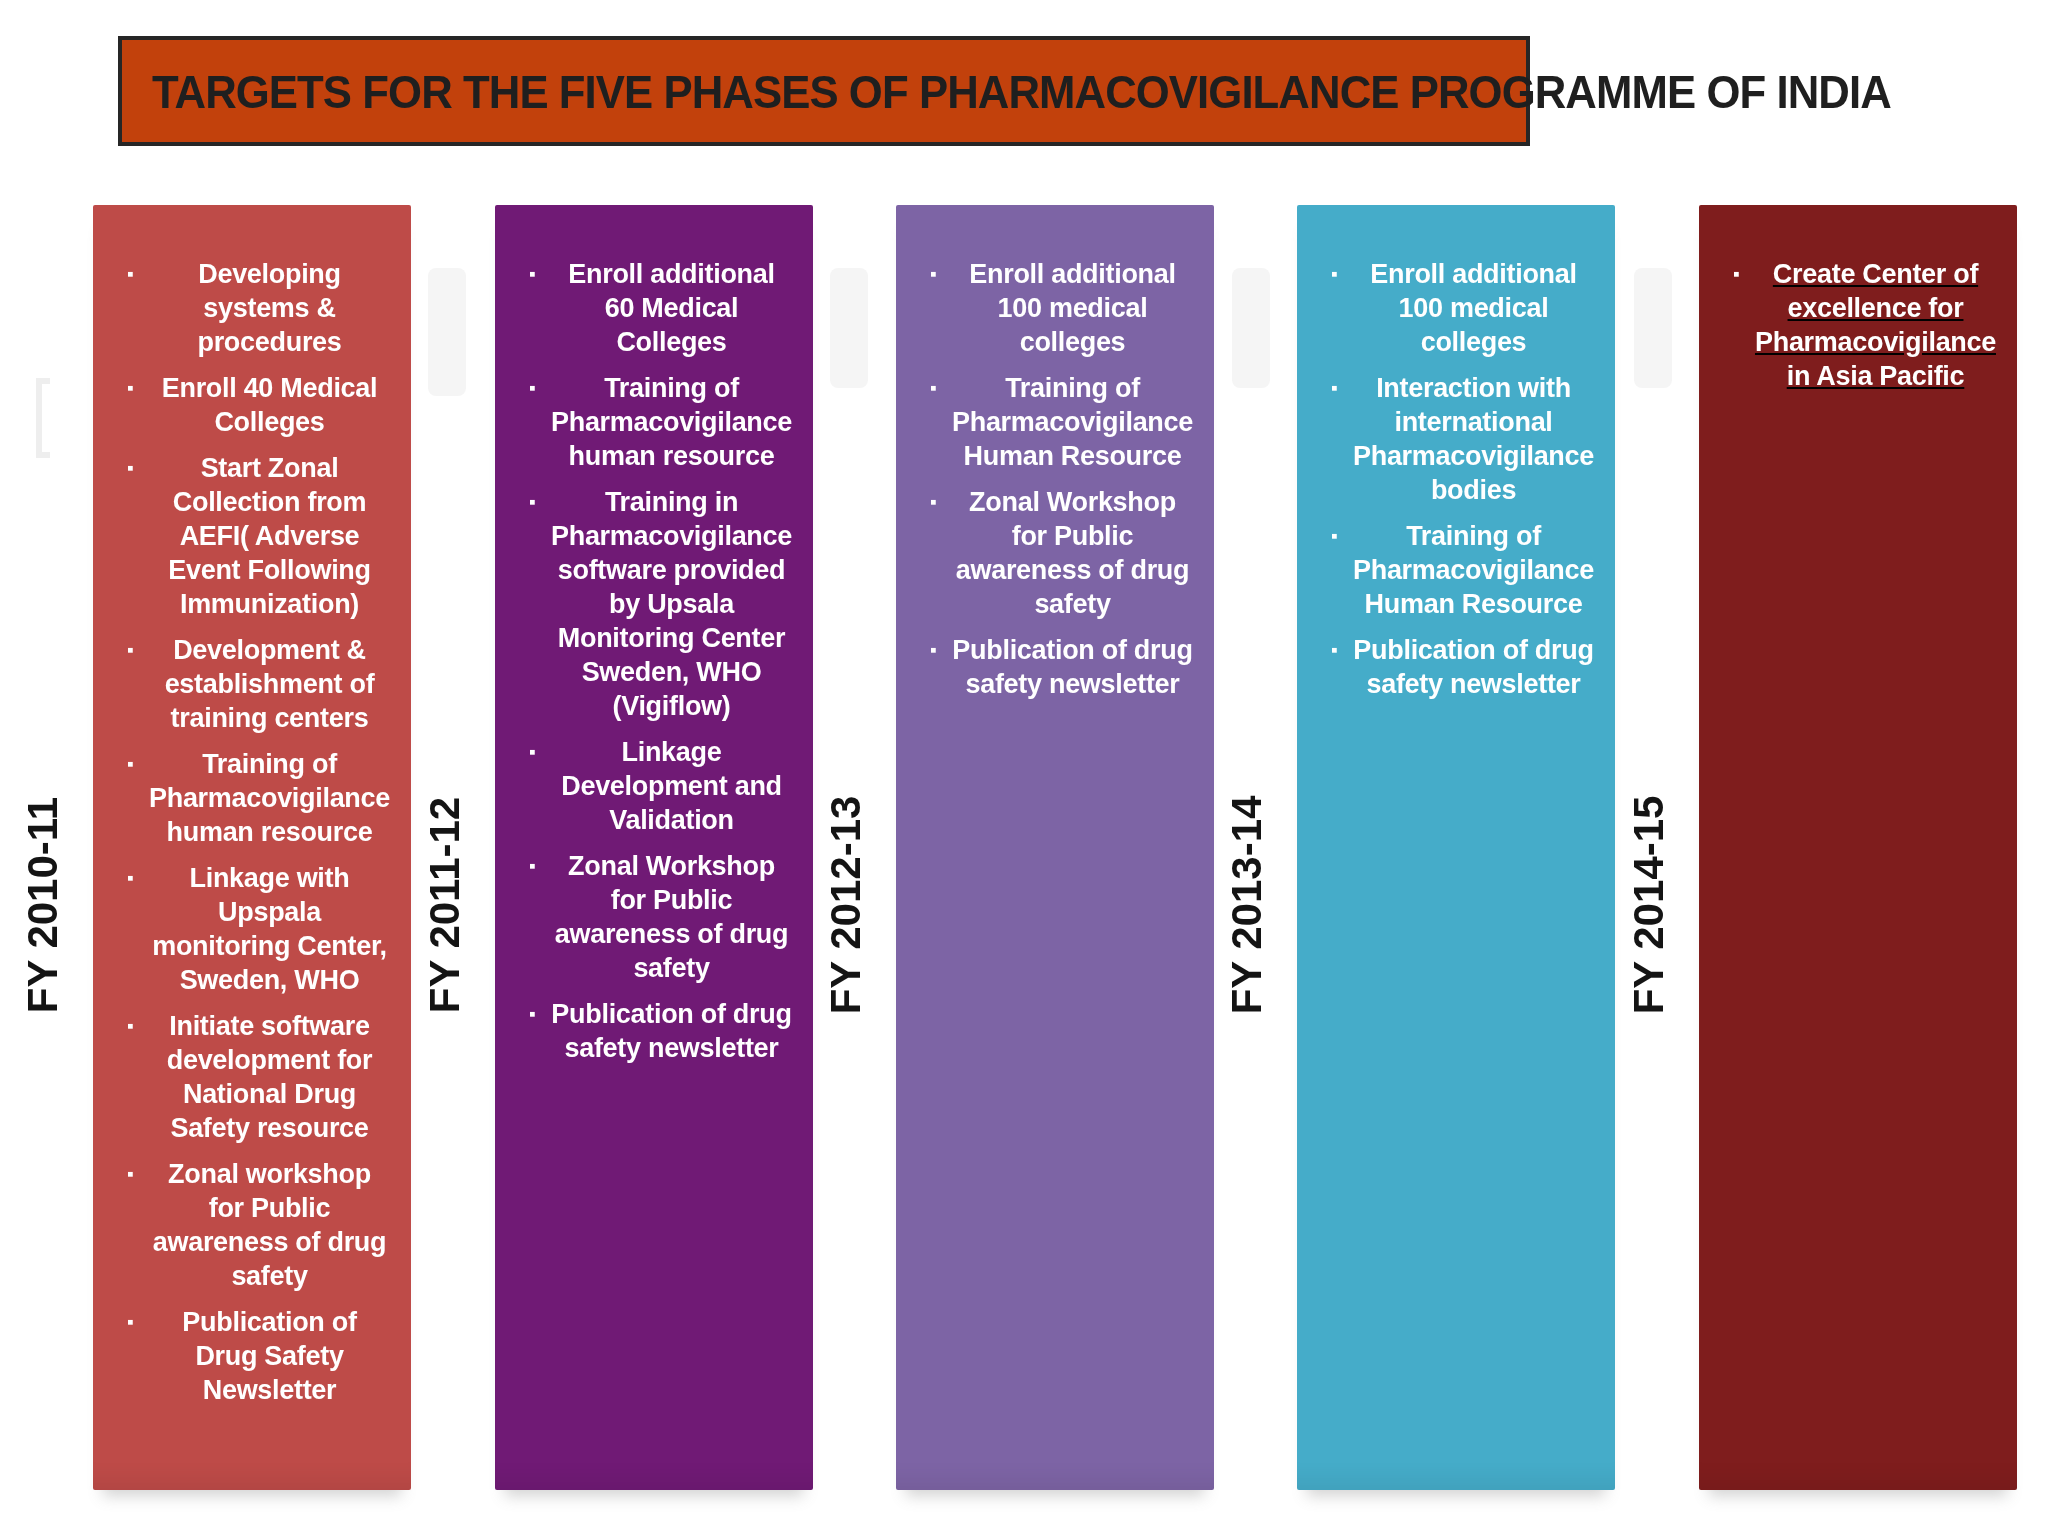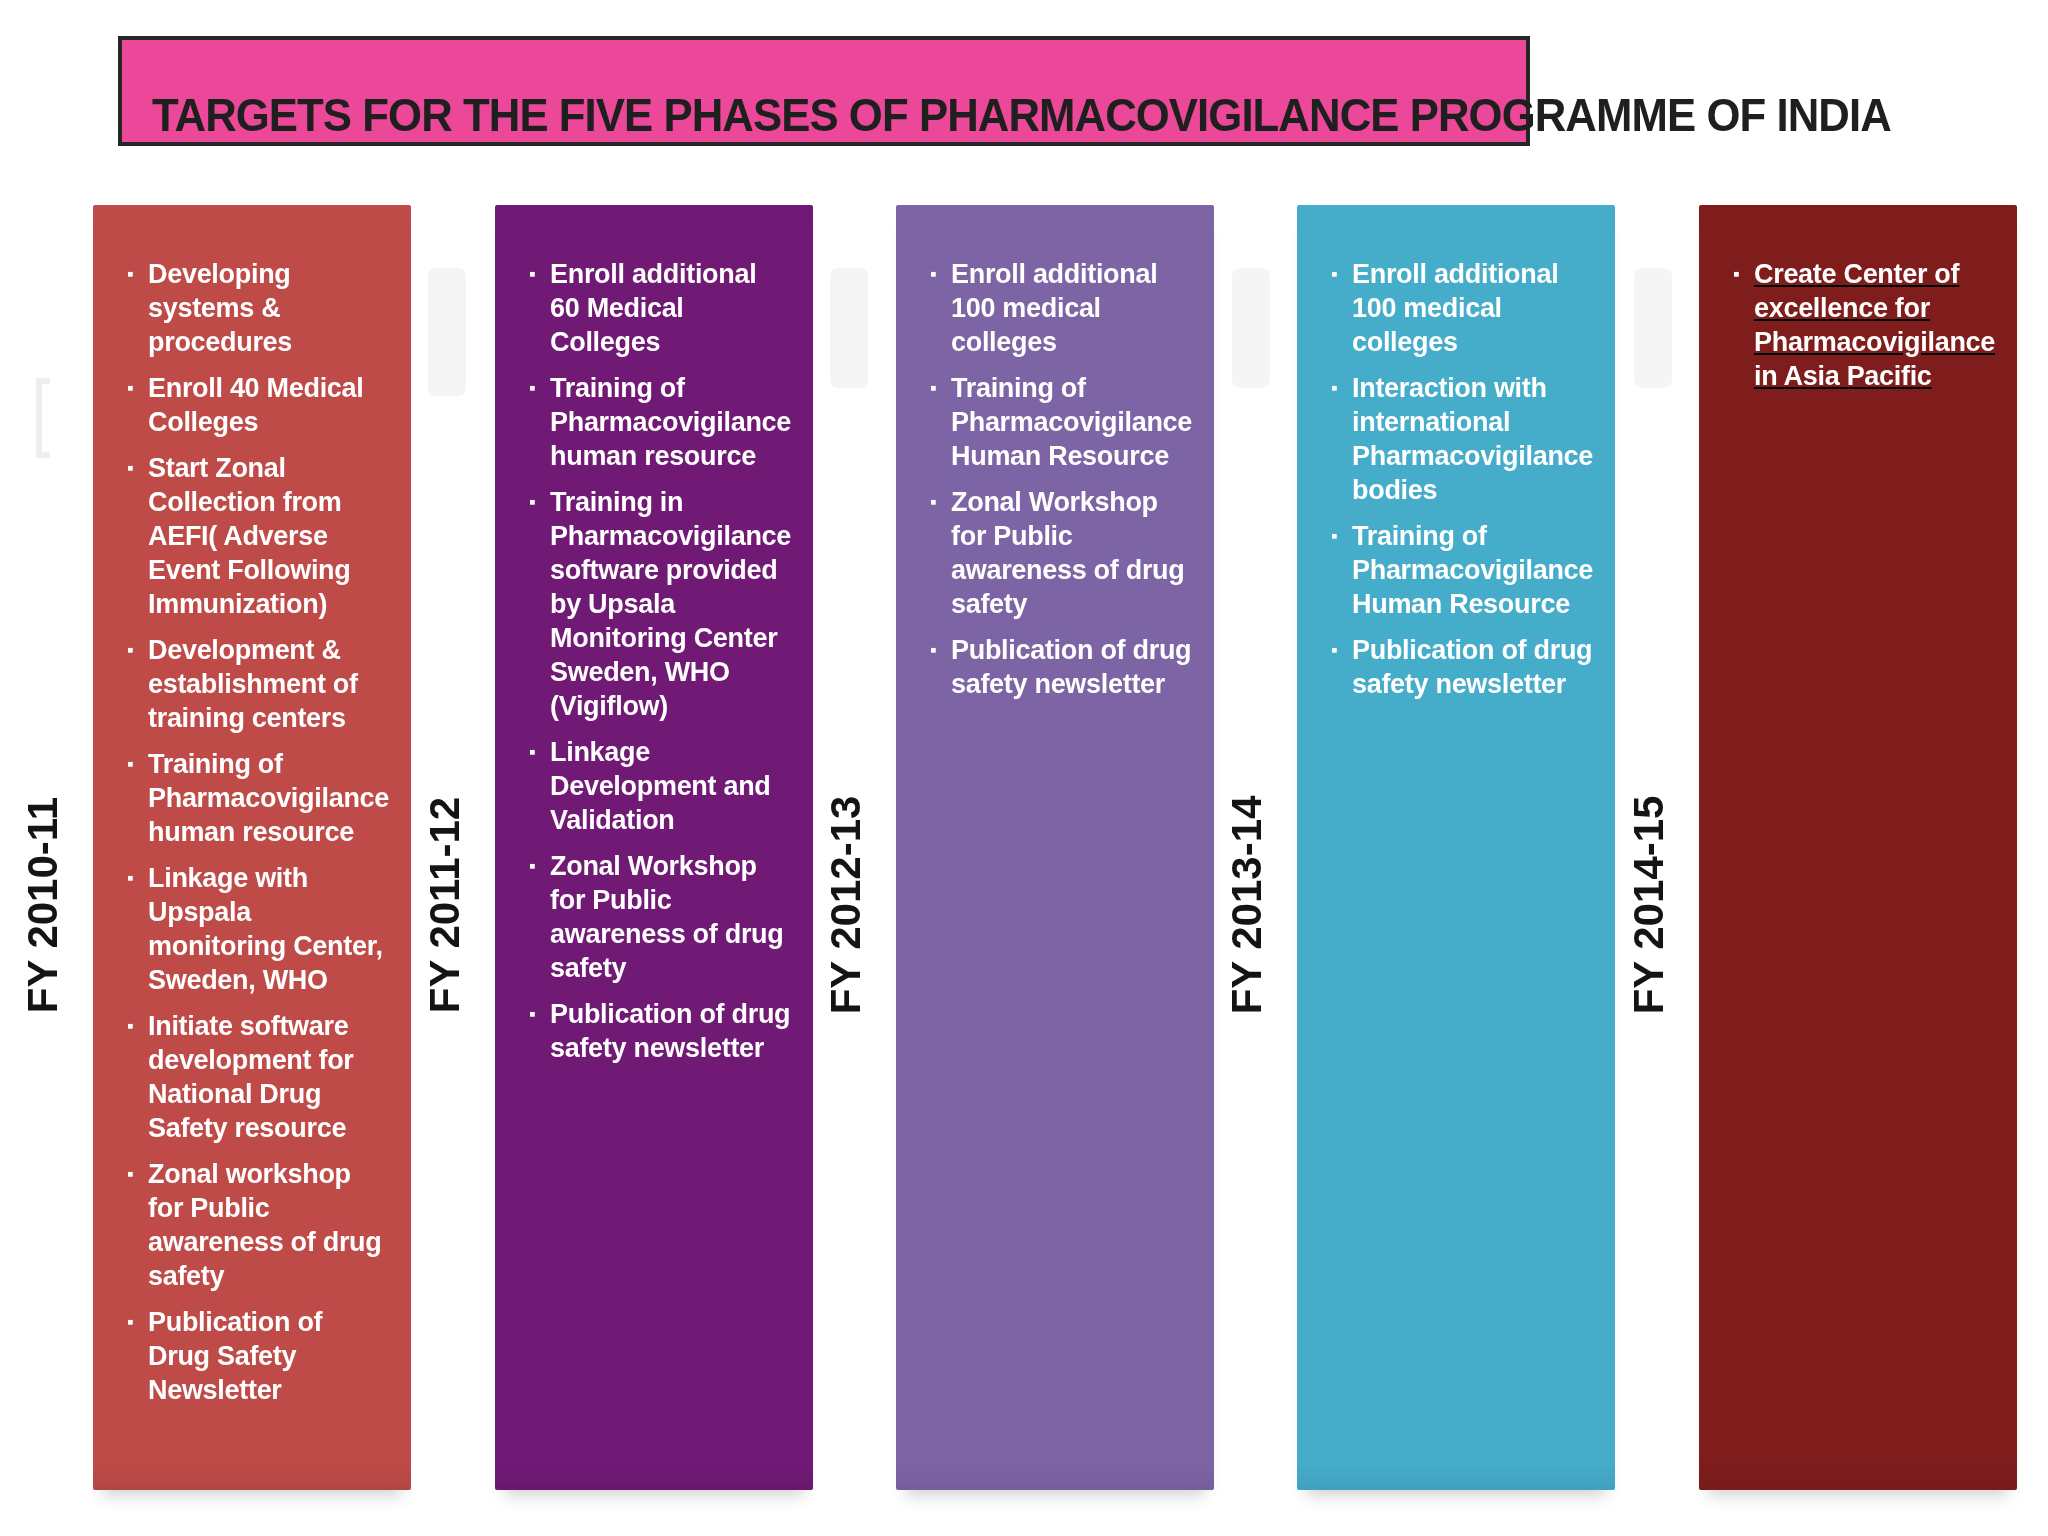--- a/index.html
+++ b/index.html
@@ -10,23 +10,23 @@
     height: 1536px;
     background: #ffffff;
     font-family: "Liberation Sans", sans-serif;
     overflow: hidden;
   }
   .title-box {
     position: absolute;
     left: 118px; top: 36px;
     width: 1412px; height: 110px;
     border: 4px solid #262626;
-    background: #ec4899;
+    background: #c2410c;
     display: flex;
-    align-items: flex-end;
+    align-items: center;
     padding-left: 30px;
   }
   .title-text {
     font-size: 47px;
     font-weight: bold;
     color: #1f1f1f;
     letter-spacing: -1px;
     white-space: nowrap;
     transform: scaleX(0.93);
     transform-origin: left center;
@@ -34,21 +34,21 @@
   .col {
     position: absolute;
     top: 205px;
     width: 318px;
     height: 1285px;
     padding: 52px 20px 0 34px;
     border-radius: 2px;
     box-shadow: 0 16px 14px -10px rgba(110,110,110,0.30),
                 inset 0 -34px 22px -24px rgba(0,0,0,0.07);
   }
-  .col ul { list-style: none; }
+  .col ul { list-style: none; text-align: center; }
   .col li {
     position: relative;
     padding-left: 21px;
     margin-bottom: 12px;
     font-size: 27px;
     line-height: 34px;
     font-weight: bold;
     letter-spacing: -0.3px;
     color: #ffffff;
   }

